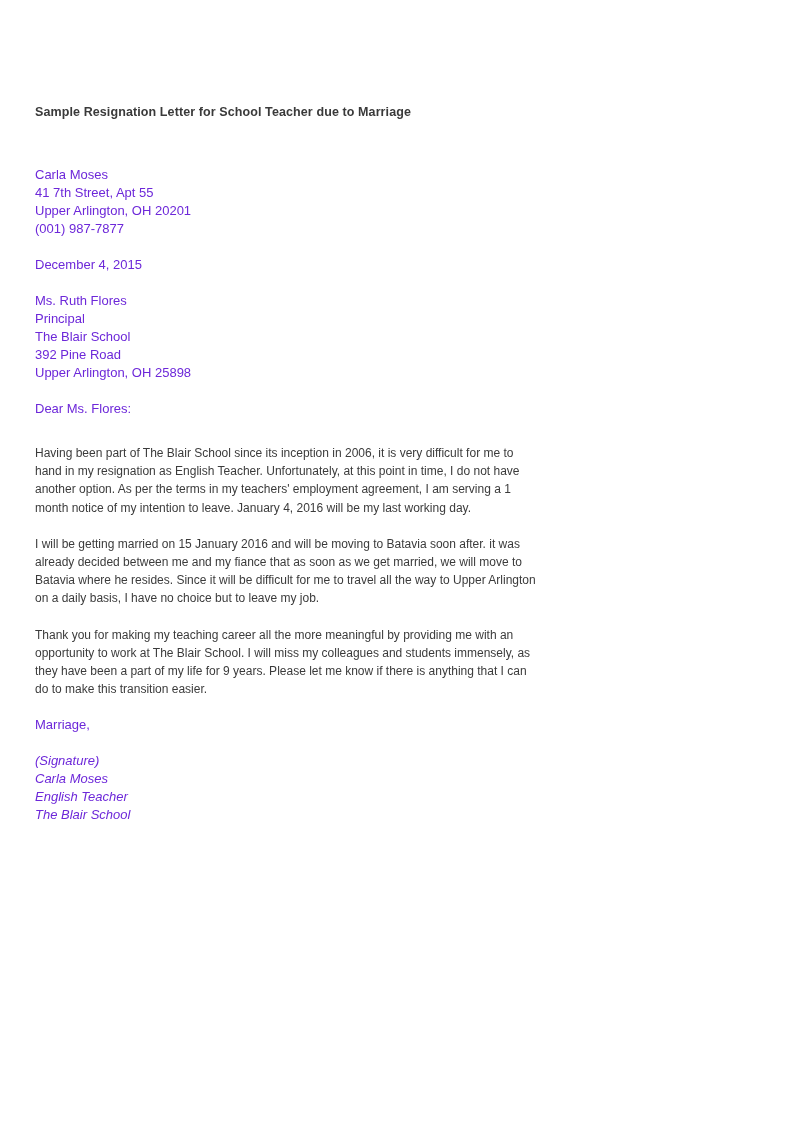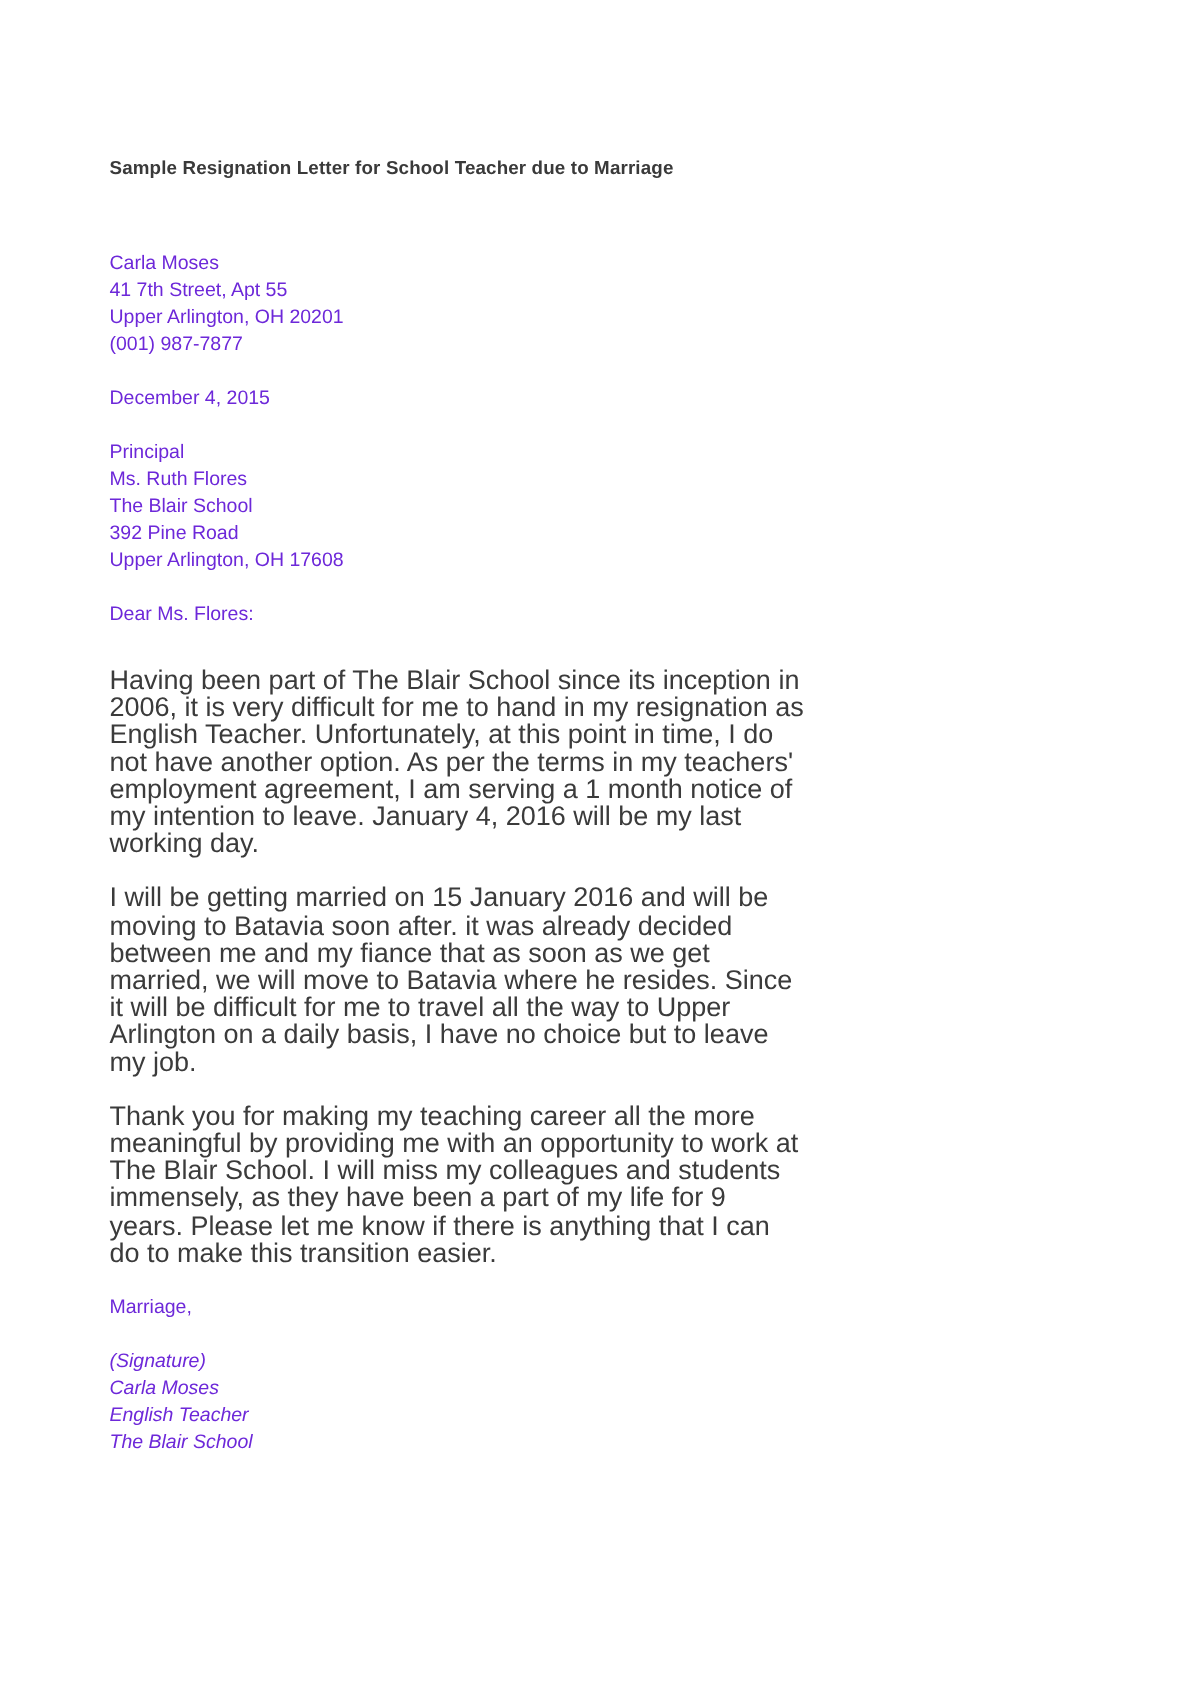--- a/index.html
+++ b/index.html
@@ -14,21 +14,21 @@
     font-family: "Liberation Sans", sans-serif;
     color: #3b3b3b;
     -webkit-font-smoothing: antialiased;
   }
   .page {
     position: relative;
     width: 630px;
     height: 1122px;
     background: #ffffff;
     box-sizing: border-box;
-    padding: 104px 93px 0 73px;
+    padding: 104px 93px 0 35px;
   }
   .doc-title {
     font-size: 12.5px;
     font-weight: bold;
     color: #3a3a3a;
     letter-spacing: 0.1px;
     margin: 0 0 46px 0;
     line-height: 16px;
   }
   .block {
@@ -38,21 +38,21 @@
   }
   .block .line {
     display: block;
     white-space: pre;
   }
   .sender-block { margin-bottom: 18px; }
   .date-line { margin-bottom: 18px; }
   .recipient-block { margin-bottom: 18px; }
   .salutation { margin-bottom: 26px; }
   .para {
-    font-size: 18px;
+    font-size: 12px;
     line-height: 18.2px;
     color: #3b3b3b;
     margin: 0 0 18px 0;
     max-width: 626px;
     text-align: left;
   }
   .closing { margin-bottom: 18px; }
   .signature-block { margin-bottom: 6px; font-style: italic; }
 </style>
 </head>
@@ -67,25 +67,25 @@
     <span class="line">41 7th Street, Apt 55</span>
     <span class="line">Upper Arlington, OH 20201</span>
     <span class="line">(001) 987-7877</span>
   </div>
 
   <div class="block date-line">
     <span class="line">December 4, 2015</span>
   </div>
 
   <div class="block recipient-block">
+    <span class="line">Ms. Ruth Flores</span>
     <span class="line">Principal</span>
-    <span class="line">Ms. Ruth Flores</span>
     <span class="line">The Blair School</span>
     <span class="line">392 Pine Road</span>
-    <span class="line">Upper Arlington, OH 17608</span>
+    <span class="line">Upper Arlington, OH 25898</span>
   </div>
 
   <div class="block salutation">
     <span class="line">Dear Ms. Flores:</span>
   </div>
 
   <p class="para">Having been part of The Blair School since its inception in 2006, it is very difficult for me to hand in my resignation as English Teacher. Unfortunately, at this point in time, I do not have another option. As per the terms in my teachers' employment agreement, I am serving a 1 month notice of my intention to leave. January 4, 2016 will be my last working day.</p>
   <p class="para">I will be getting married on 15 January 2016 and will be moving to Batavia soon after. it was already decided between me and my fiance that as soon as we get married, we will move to Batavia where he resides. Since it will be difficult for me to travel all the way to Upper Arlington on a daily basis, I have no choice but to leave my job.</p>
   <p class="para">Thank you for making my teaching career all the more meaningful by providing me with an opportunity to work at The Blair School. I will miss my colleagues and students immensely, as they have been a part of my life for 9 years. Please let me know if there is anything that I can do to make this transition easier.</p>
 

